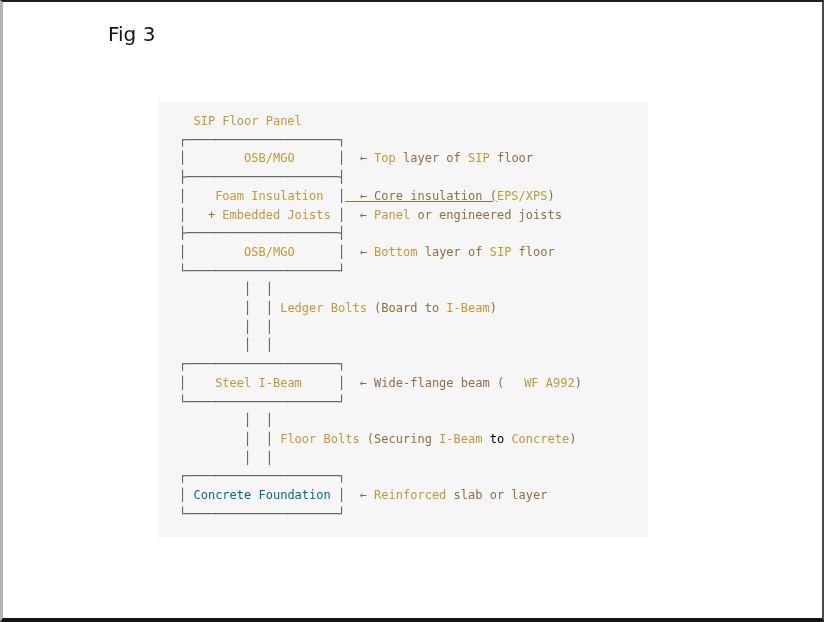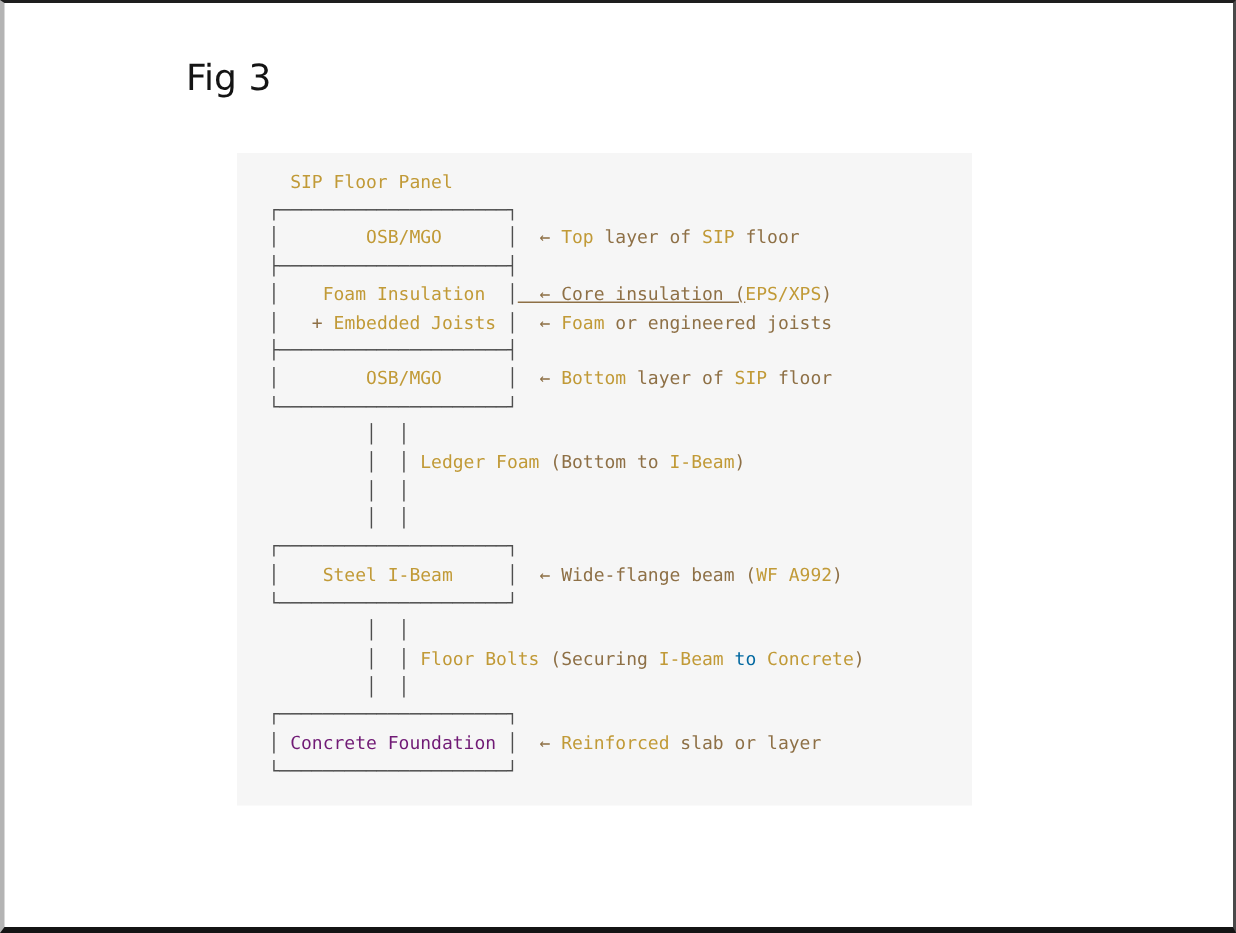--- a/index.html
+++ b/index.html
@@ -17,22 +17,22 @@
     border-top: 2px solid #1e1e1e;
     border-left: 3px solid #b4b4b4;
     border-right: 2px solid #4a4a4a;
     border-bottom: 4px solid #141414;
     overflow: hidden;
   }
   .figure-label {
     position: absolute;
     left: 105px;
     top: 20px;
-    margin: 16px;
-    font-size: 24px;
+    margin: 0;
+    font-size: 20px;
     font-weight: 400;
     color: #141414;
     font-family: "DejaVu Sans", "Liberation Sans", sans-serif;
   }
   .code-panel {
     position: absolute;
     left: 155px;
     top: 100px;
     width: 490px;
     height: 435px;
@@ -53,31 +53,31 @@
 
 <div class="window">
   <h1 class="figure-label" style="color: rgb(20, 20, 20);">Fig 3</h1>
 
   <div class="code-panel" style="background: rgb(246, 246, 246);">
     <pre class="ascii-diagram" id="diagram"><span style="color: rgb(193, 154, 55);">  SIP Floor Panel</span>
 <span style="color: rgb(78, 78, 78);">┌─────────────────────┐</span>
 <span style="color: rgb(78, 78, 78);">│</span><span style="color: rgb(193, 154, 55);">        OSB/MGO      </span><span style="color: rgb(78, 78, 78);">│</span><span style="color: rgb(142, 112, 70);">  ← </span><span style="color: rgb(193, 154, 55);">Top</span><span style="color: rgb(142, 112, 70);"> layer of </span><span style="color: rgb(193, 154, 55);">SIP</span><span style="color: rgb(142, 112, 70);"> floor</span>
 <span style="color: rgb(78, 78, 78);">├─────────────────────┤</span>
 <span style="color: rgb(78, 78, 78);">│</span><span style="color: rgb(193, 154, 55);">    Foam Insulation  </span><span style="color: rgb(78, 78, 78);">│</span><span style="color: rgb(142, 112, 70); text-decoration: underline;">  ← Core insulation (</span><span style="color: rgb(193, 154, 55); margin-top: 48px;">EPS/XPS</span><span style="color: rgb(142, 112, 70);">)</span>
-<span style="color: rgb(78, 78, 78);">│</span><span style="color: rgb(142, 112, 70);">   + </span><span style="color: rgb(193, 154, 55);">Embedded Joists </span><span style="color: rgb(78, 78, 78);">│</span><span style="color: rgb(142, 112, 70);">  ← </span><span style="color: rgb(193, 154, 55);">Foam</span><span style="color: rgb(142, 112, 70);"> or engineered joists</span>
+<span style="color: rgb(78, 78, 78);">│</span><span style="color: rgb(142, 112, 70);">   + </span><span style="color: rgb(193, 154, 55);">Embedded Joists </span><span style="color: rgb(78, 78, 78);">│</span><span style="color: rgb(142, 112, 70);">  ← </span><span style="color: rgb(193, 154, 55);">Panel</span><span style="color: rgb(142, 112, 70);"> or engineered joists</span>
 <span style="color: rgb(78, 78, 78);">├─────────────────────┤</span>
 <span style="color: rgb(78, 78, 78);">│</span><span style="color: rgb(193, 154, 55);">        OSB/MGO      </span><span style="color: rgb(78, 78, 78);">│</span><span style="color: rgb(142, 112, 70);">  ← </span><span style="color: rgb(193, 154, 55);">Bottom</span><span style="color: rgb(142, 112, 70);"> layer of </span><span style="color: rgb(193, 154, 55);">SIP</span><span style="color: rgb(142, 112, 70);"> floor</span>
 <span style="color: rgb(78, 78, 78);">└─────────────────────┘</span>
 <span style="color: rgb(78, 78, 78);">         │  │</span>
-<span style="color: rgb(78, 78, 78);">         │  │ </span><span style="color: rgb(193, 154, 55);">Ledger Foam </span><span style="color: rgb(142, 112, 70);">(Bottom to </span><span style="color: rgb(193, 154, 55);">I-Beam</span><span style="color: rgb(142, 112, 70);">)</span>
+<span style="color: rgb(78, 78, 78);">         │  │ </span><span style="color: rgb(193, 154, 55);">Ledger Bolts </span><span style="color: rgb(142, 112, 70);">(Board to </span><span style="color: rgb(193, 154, 55);">I-Beam</span><span style="color: rgb(142, 112, 70);">)</span>
 <span style="color: rgb(78, 78, 78);">         │  │</span>
 <span style="color: rgb(78, 78, 78);">         │  │</span>
 <span style="color: rgb(78, 78, 78);">┌─────────────────────┐</span>
-<span style="color: rgb(78, 78, 78);">│</span><span style="color: rgb(193, 154, 55);">    Steel I-Beam     </span><span style="color: rgb(78, 78, 78);">│</span><span style="color: rgb(142, 112, 70);">  ← Wide-flange beam (</span><span style="color: rgb(193, 154, 55);">WF A992</span><span style="color: rgb(142, 112, 70);">)</span>
+<span style="color: rgb(78, 78, 78);">│</span><span style="color: rgb(193, 154, 55);">    Steel I-Beam     </span><span style="color: rgb(78, 78, 78);">│</span><span style="color: rgb(142, 112, 70);">  ← Wide-flange beam (</span><span style="color: rgb(193, 154, 55); margin-left: 20px;">WF A992</span><span style="color: rgb(142, 112, 70);">)</span>
 <span style="color: rgb(78, 78, 78);">└─────────────────────┘</span>
 <span style="color: rgb(78, 78, 78);">         │  │</span>
-<span style="color: rgb(78, 78, 78);">         │  │ </span><span style="color: rgb(193, 154, 55);">Floor Bolts </span><span style="color: rgb(142, 112, 70);">(Securing </span><span style="color: rgb(193, 154, 55);">I-Beam</span><span style="color: #0369a1;"> to </span><span style="color: rgb(193, 154, 55);">Concrete</span><span style="color: rgb(142, 112, 70);">)</span>
+<span style="color: rgb(78, 78, 78);">         │  │ </span><span style="color: rgb(193, 154, 55);">Floor Bolts </span><span style="color: rgb(142, 112, 70);">(Securing </span><span style="color: rgb(193, 154, 55);">I-Beam</span><span style="color: #000000;"> to </span><span style="color: rgb(193, 154, 55);">Concrete</span><span style="color: rgb(142, 112, 70);">)</span>
 <span style="color: rgb(78, 78, 78);">         │  │</span>
 <span style="color: rgb(78, 78, 78);">┌─────────────────────┐</span>
-<span style="color: rgb(78, 78, 78);">│</span><span style="color: #701a75;"> Concrete Foundation </span><span style="color: rgb(78, 78, 78);">│</span><span style="color: rgb(142, 112, 70);">  ← </span><span style="color: rgb(193, 154, 55);">Reinforced</span><span style="color: rgb(142, 112, 70);"> slab or layer</span>
+<span style="color: rgb(78, 78, 78);">│</span><span style="color: #0369a1;"> Concrete Foundation </span><span style="color: rgb(78, 78, 78);">│</span><span style="color: rgb(142, 112, 70);">  ← </span><span style="color: rgb(193, 154, 55);">Reinforced</span><span style="color: rgb(142, 112, 70);"> slab or layer</span>
 <span style="color: rgb(78, 78, 78);">└─────────────────────┘</span></pre>
   </div>
 </div>
 
 </body></html>

